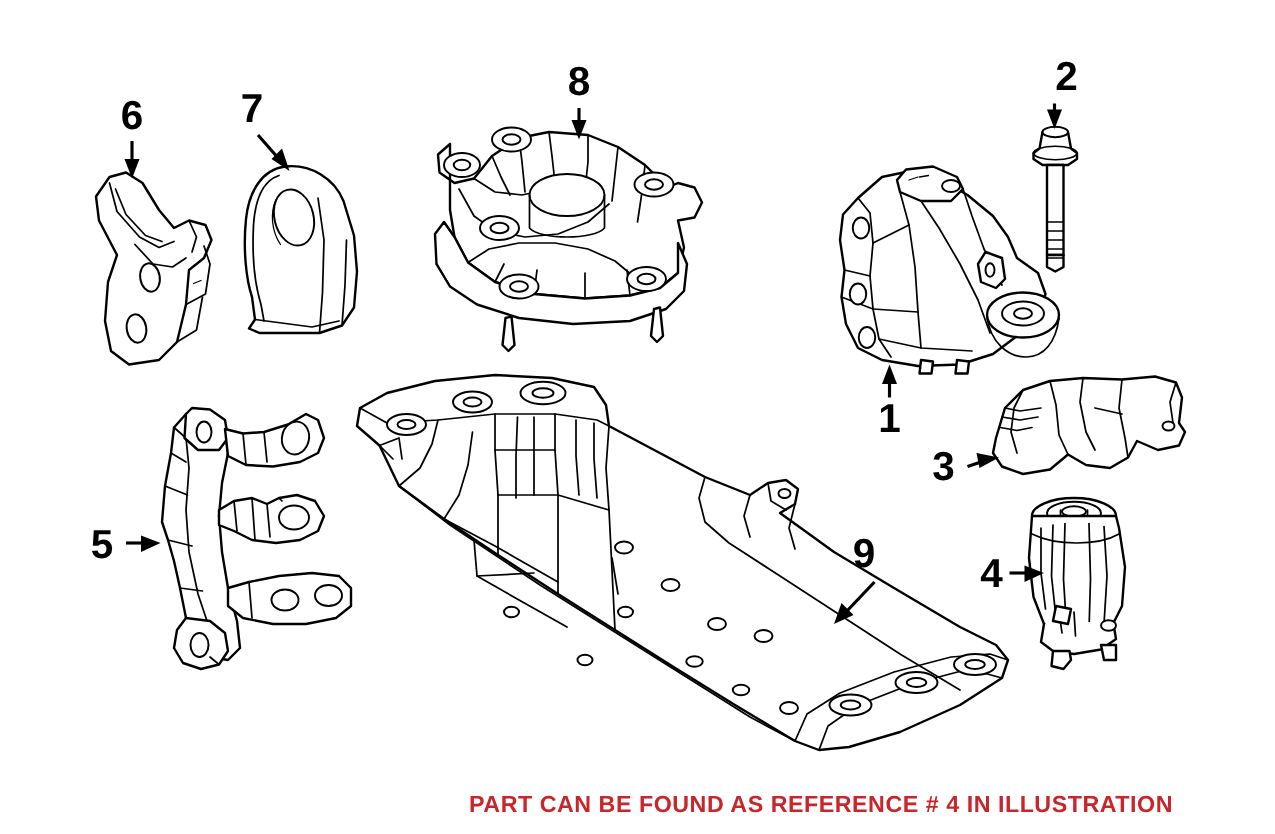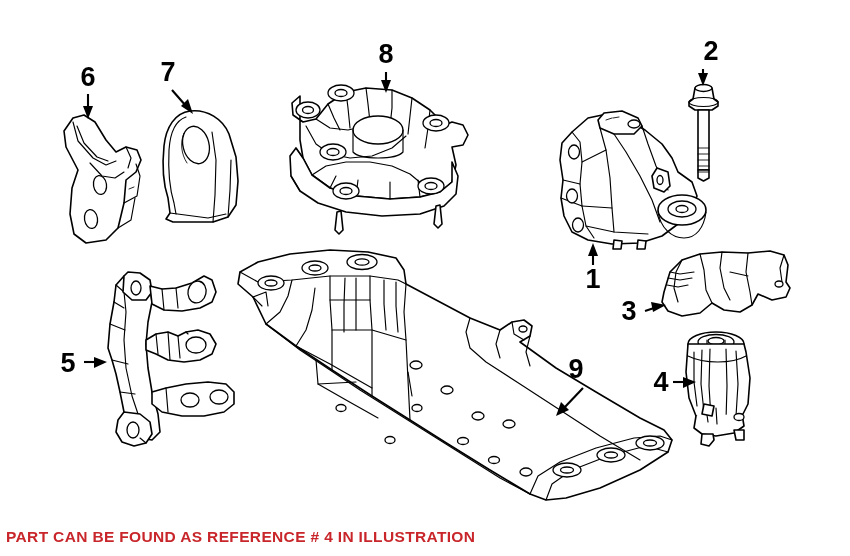--- a/index.html
+++ b/index.html
@@ -65,24 +65,24 @@
   .callout-num {
     font-family: "Liberation Sans", sans-serif;
     font-size: 27px;
     font-weight: bold;
     fill: #000000;
     text-anchor: middle;
     dominant-baseline: alphabetic;
   }
   #caption-bar {
     position: absolute;
-    left: 6px;
+    left: 16px;
     bottom: 10px;
     width: 766px;
-    text-align: left;
+    text-align: right;
   }
   #caption-text {
     display: inline-block;
     font-family: "Liberation Sans", sans-serif;
     font-size: 15.5px;
     font-weight: bold;
     letter-spacing: 0.35px;
     color: #c8262a;
     white-space: nowrap;
   }

